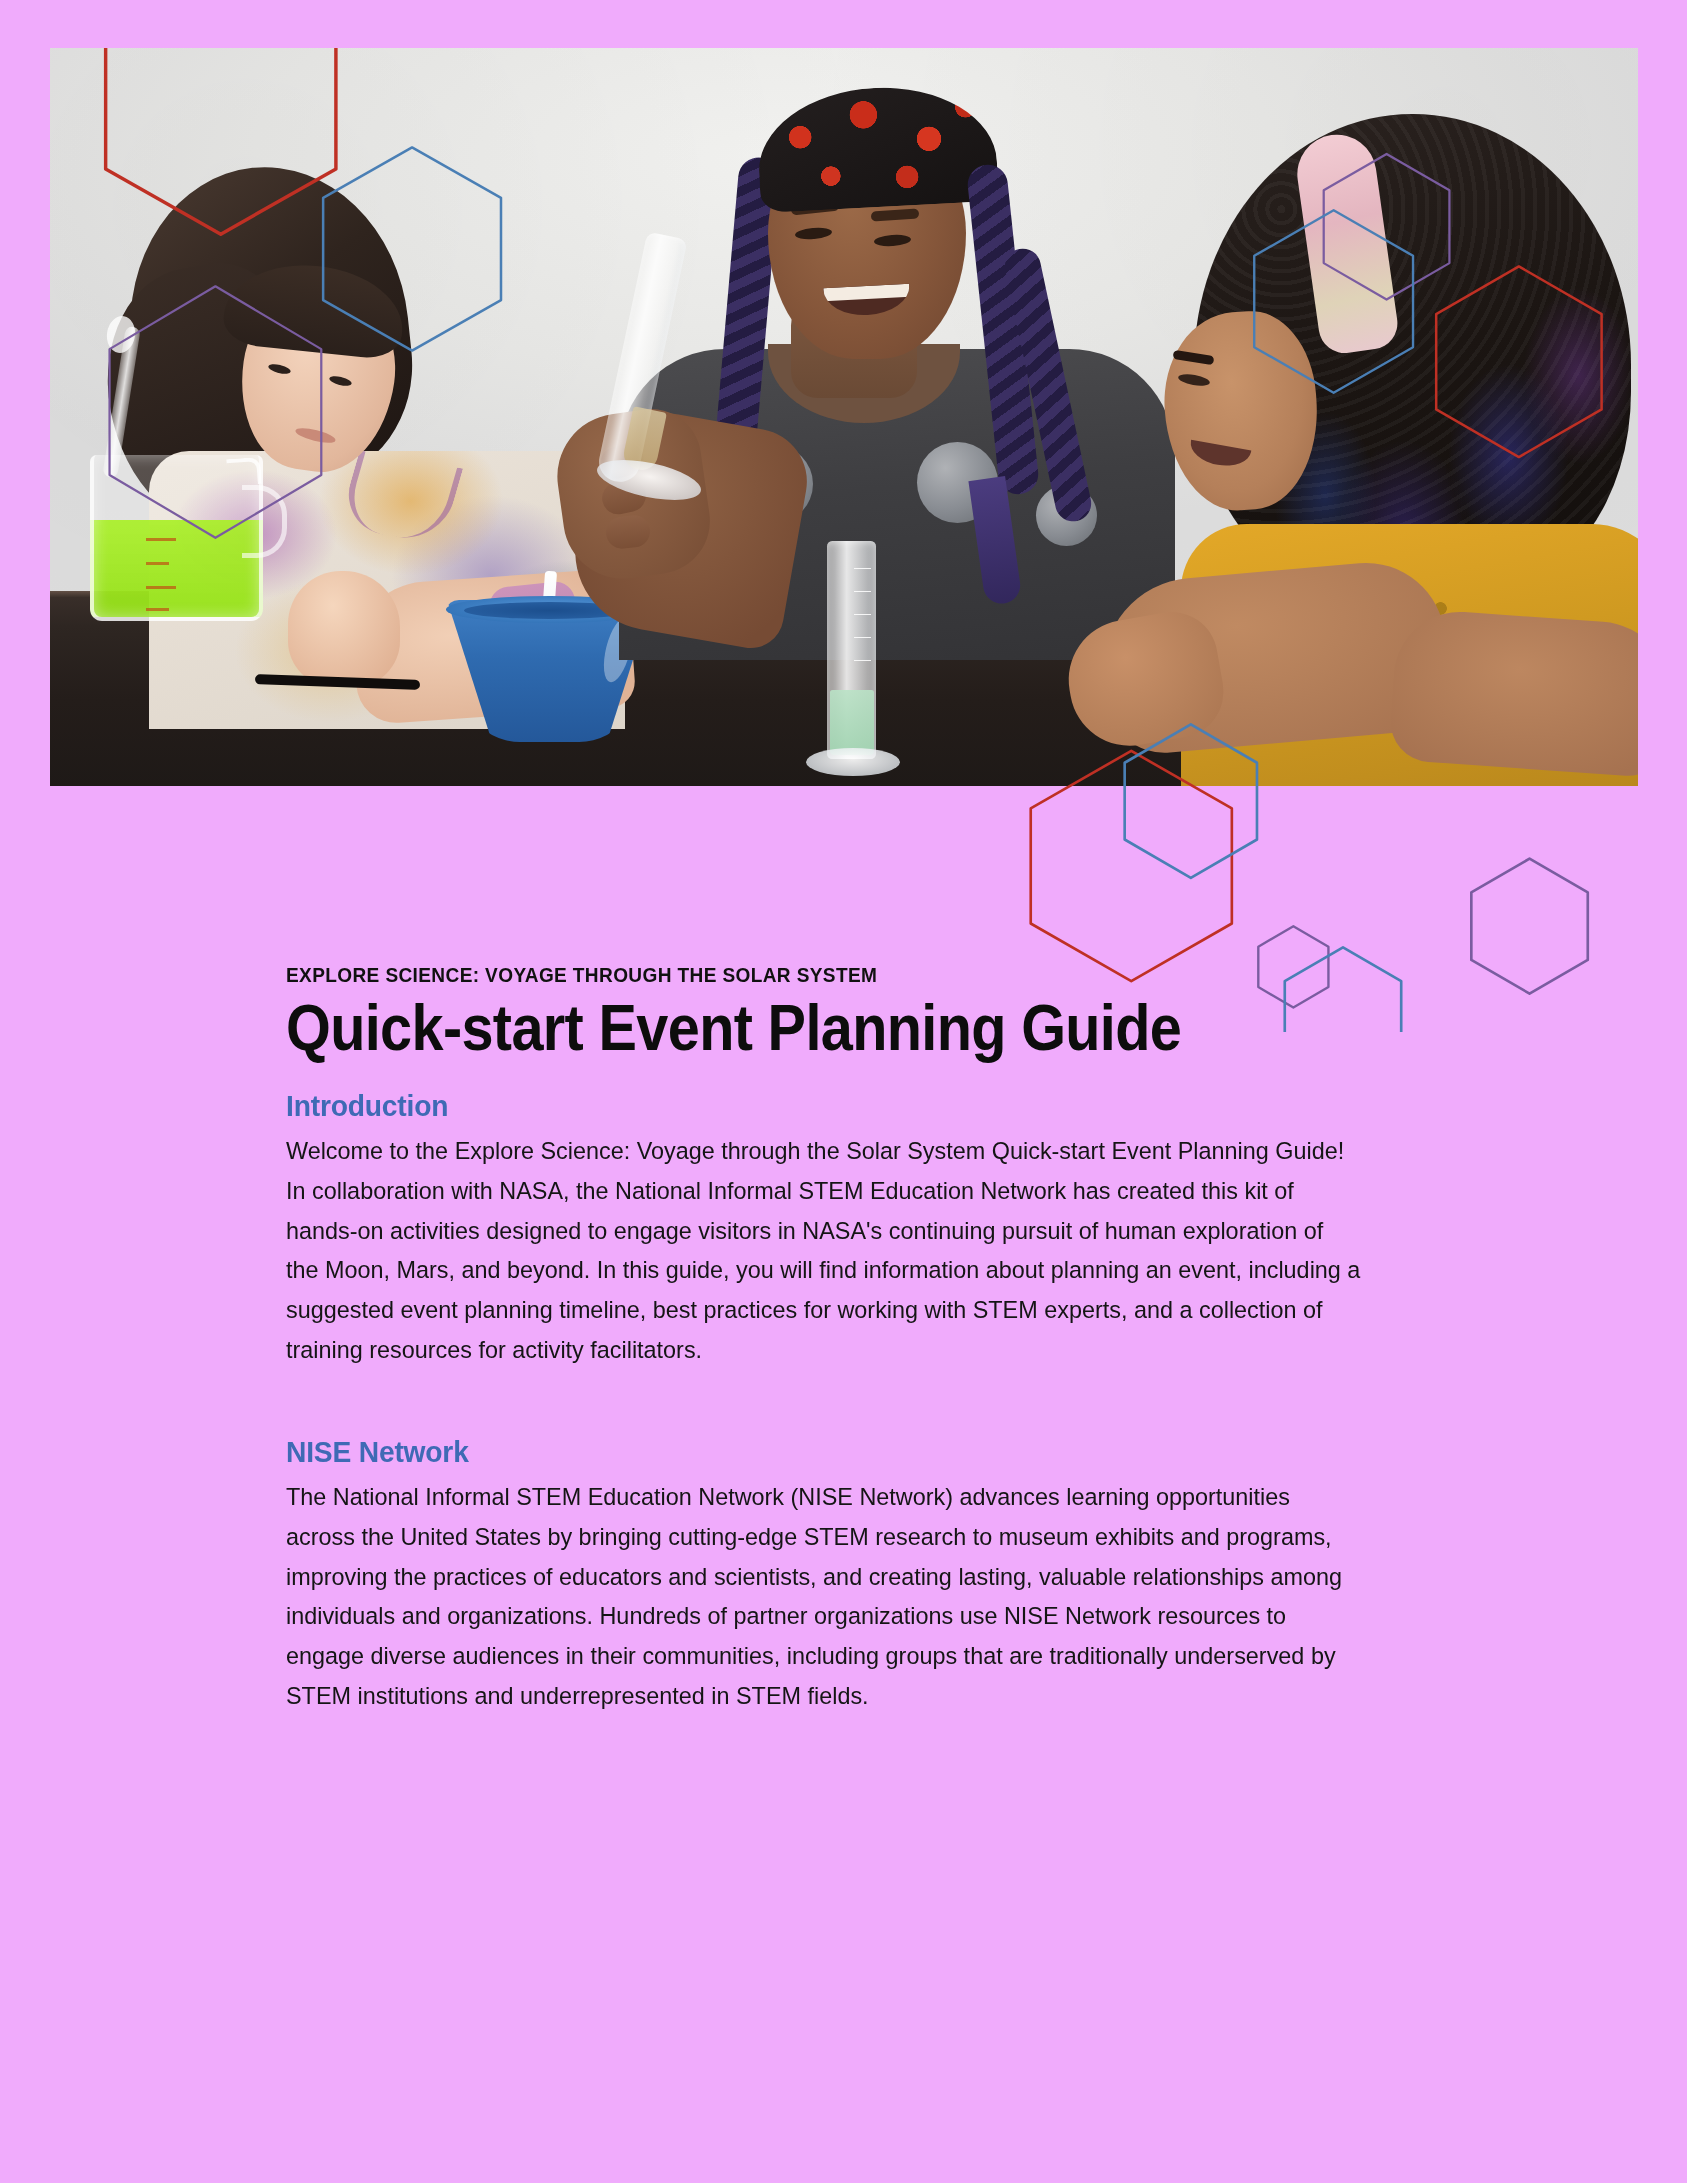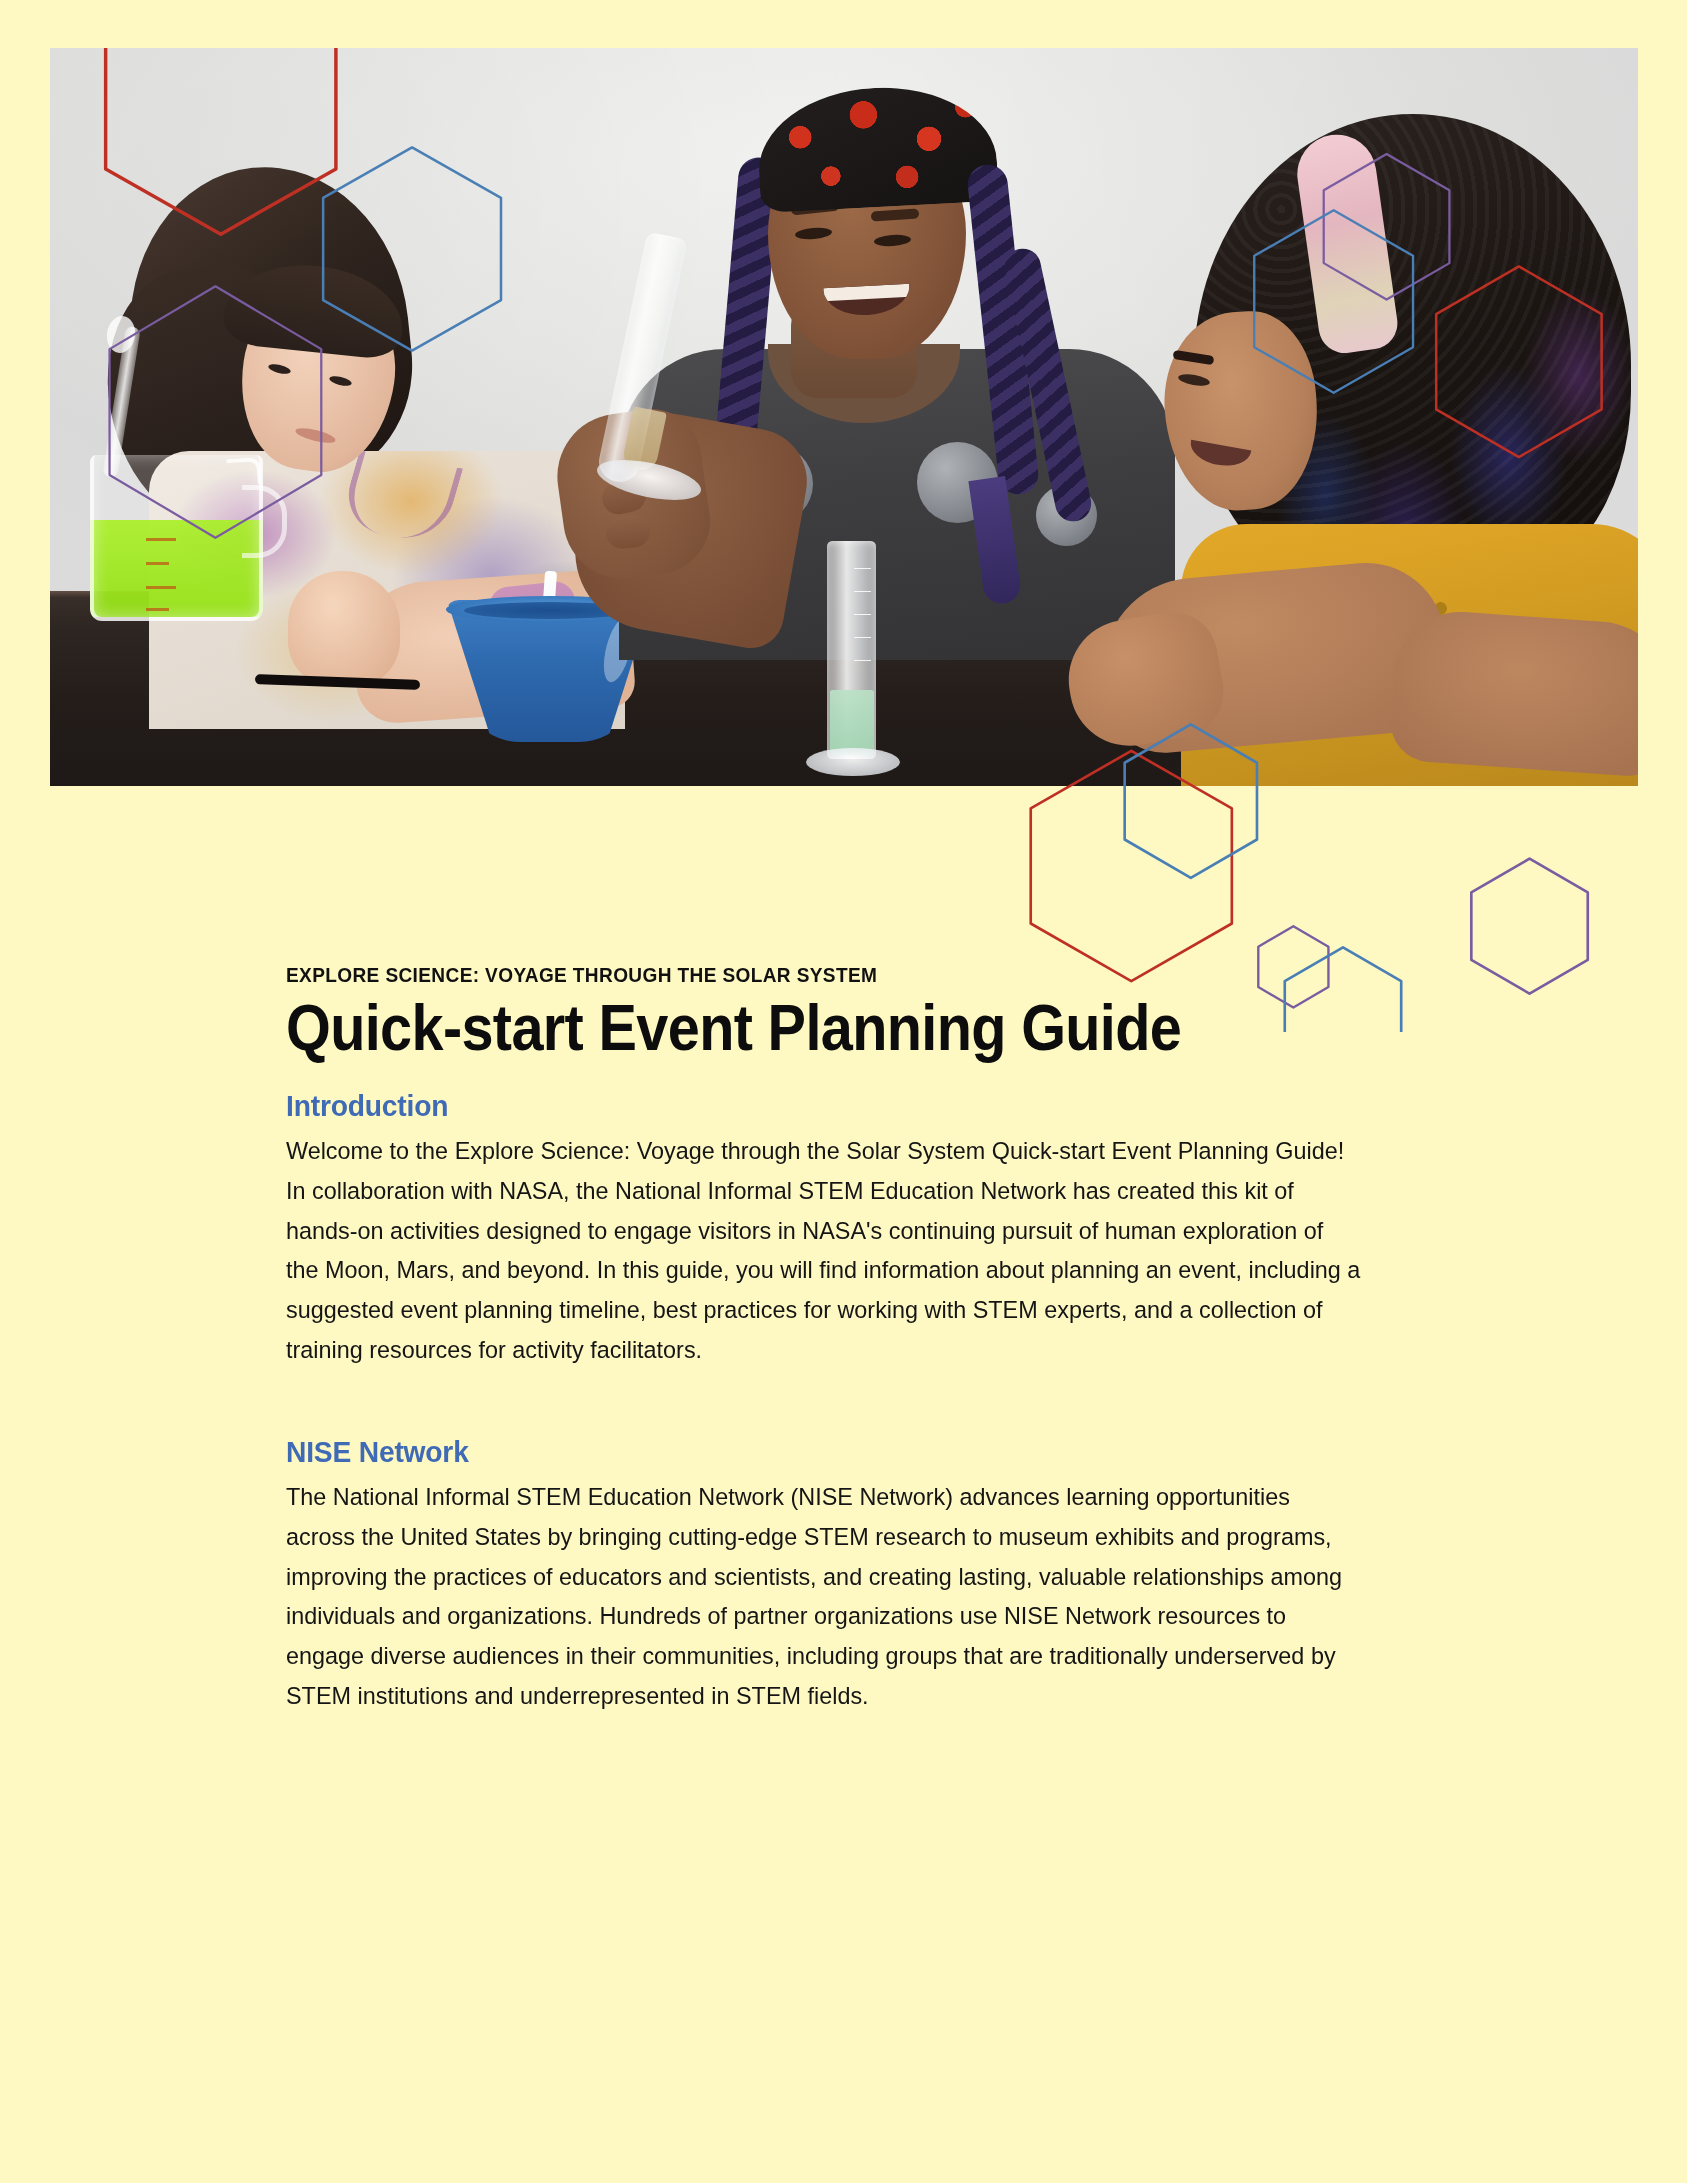--- a/index.html
+++ b/index.html
@@ -14,21 +14,21 @@
     position: relative;
     overflow: hidden;
     font-family: "Liberation Sans", sans-serif;
     -webkit-font-smoothing: antialiased;
   }
 
   
   .page {
     position: absolute;
     inset: 0;
-    background: #fef9c3;
+    background: #f0abfc;
   }
 
   
   .hero {
     position: absolute;
     left: 50px;
     top: 48px;
     width: 1588px;
     height: 738px;
     overflow: hidden;

